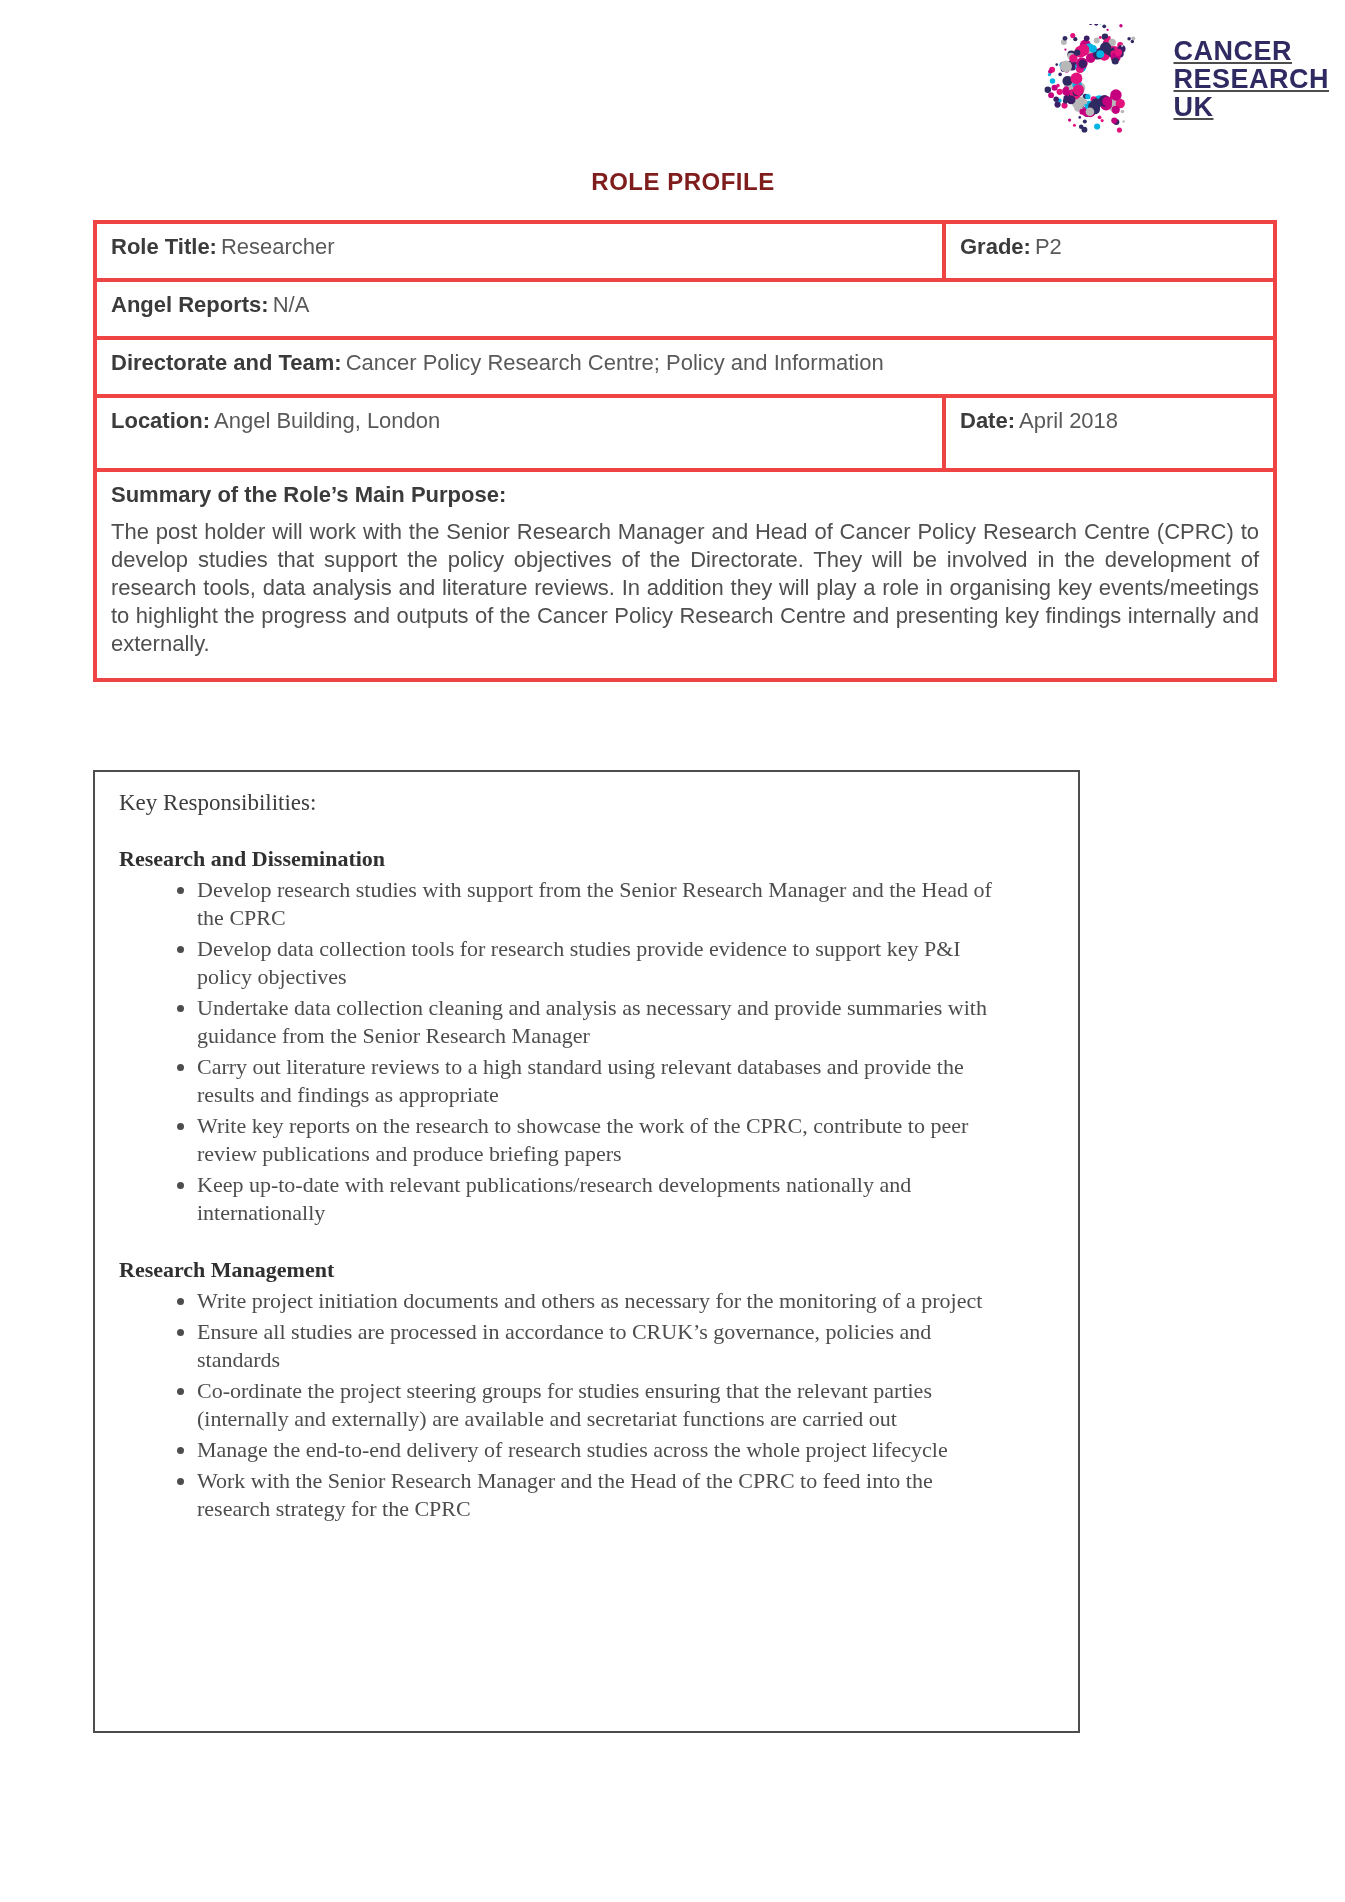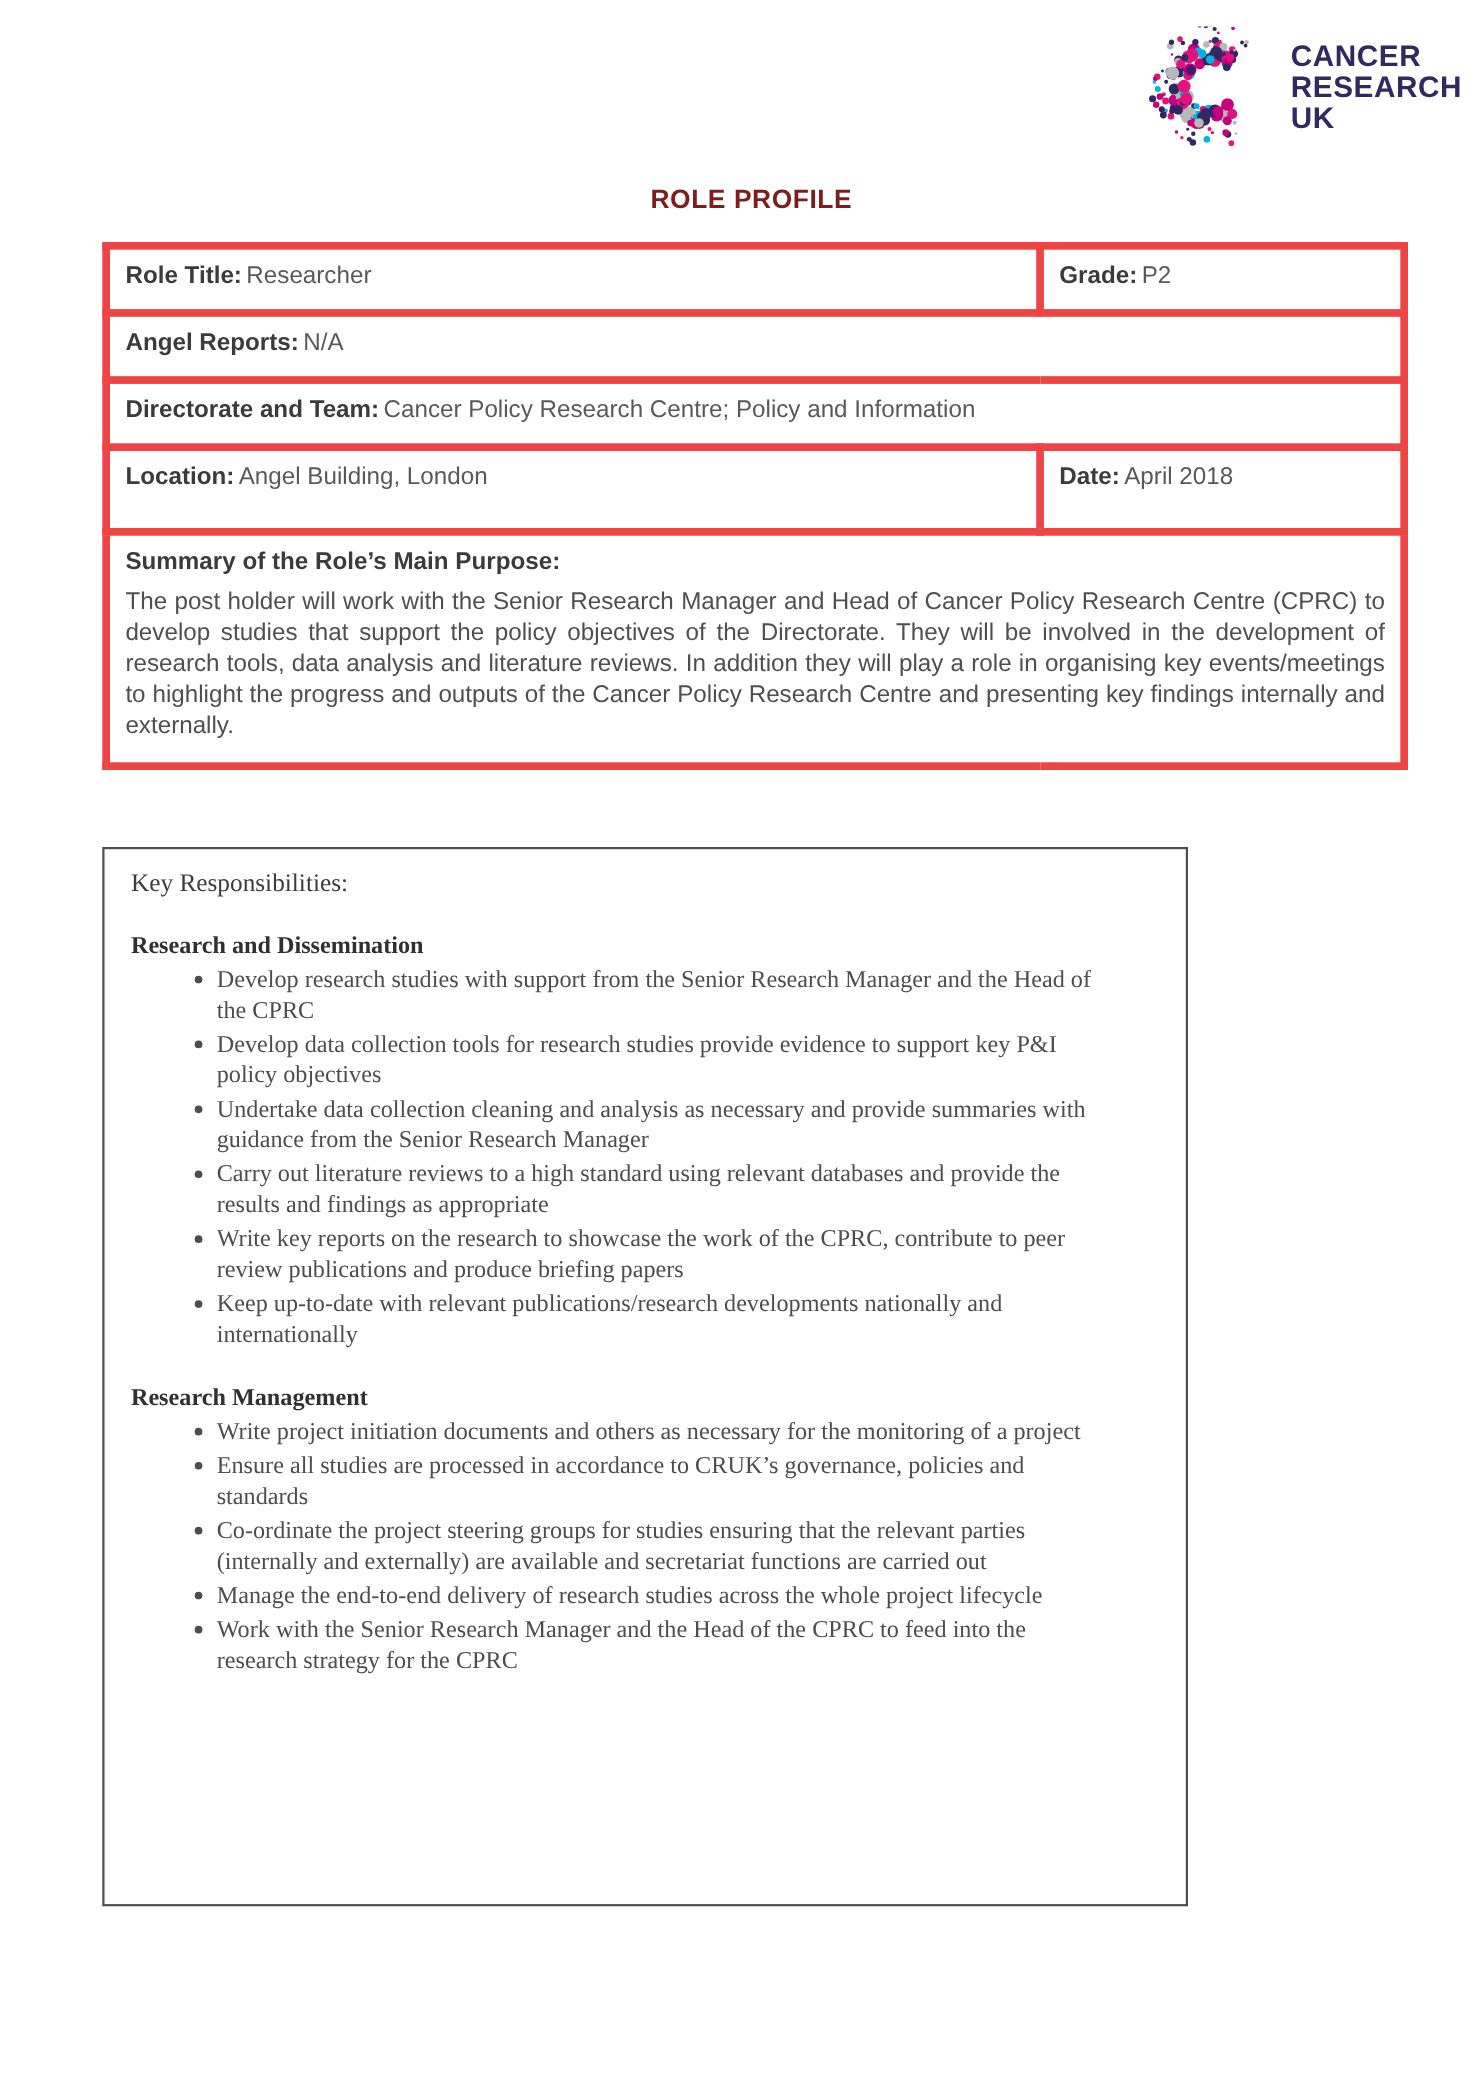--- a/index.html
+++ b/index.html
@@ -5,40 +5,40 @@
   html,body { margin:0; padding:0; background:#ffffff; }
   body {
     width:1345px; height:1902px;
     font-family:"Liberation Sans", sans-serif;
     color:#4d4d4d;
     position:relative;
   }
   .page { position:relative; width:1345px; height:1902px; overflow:hidden; }
 
   
-  .logo { position:absolute; top:24px; right:16px; display:flex; align-items:center; gap:14px; }
+  .logo { position:absolute; top:24px; right:16px; display:flex; align-items:center; gap:14px;text-decoration:underline; }
   .logo-mark { width:122px; height:110px; }
   .logo-text { color:#2f2a61; font-weight:bold; font-size:27px; line-height:28px; letter-spacing:0.5px; }
 
   
   .doc-title {
     position:absolute; top:168px; left:93px; width:1180px;
     margin:0; text-align:center;
     color:#7f1d1d; font-size:24px; font-weight:bold; letter-spacing:0.5px;
   }
 
   
   .profile-table {
     position:absolute; top:220px; left:93px; width:1180px;
     border-collapse:collapse; table-layout:fixed;
     border:2px solid #4d4d4d;
     font-size:22px;
   }
   .profile-table td {
-    border:7px solid #ef4444;
+    border:4px solid #ef4444;
     padding:10px 14px;
     vertical-align:top;
   }
   .col-main { width:849px; }
   .col-side { width:331px; }
   tr.r-std td  { height:34px; }
   tr.r-loc td  { height:50px; }
   tr.r-sum td  { height:186px;border-radius:22px; }
   .lbl { font-weight:bold; color:#3b3b3b; }
   .val { color:#595959; margin-left:4px; }

